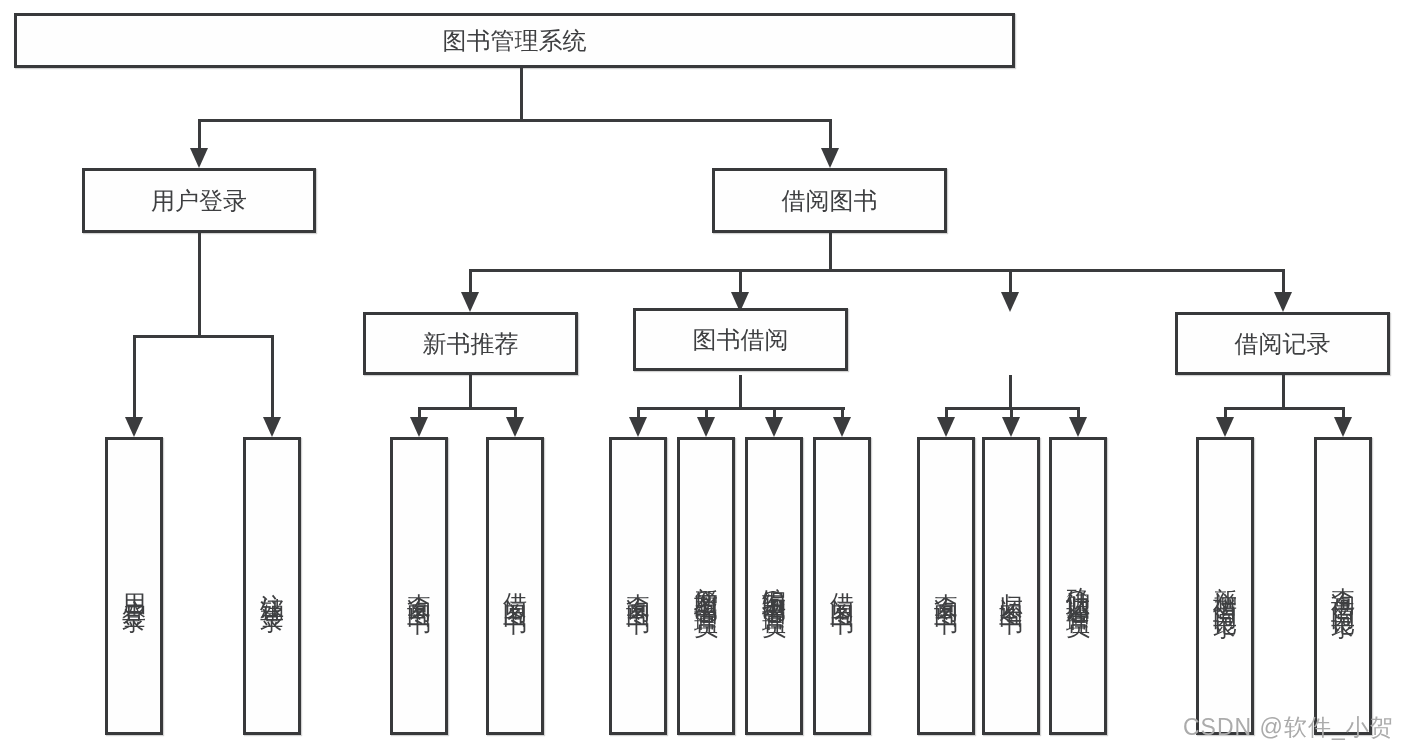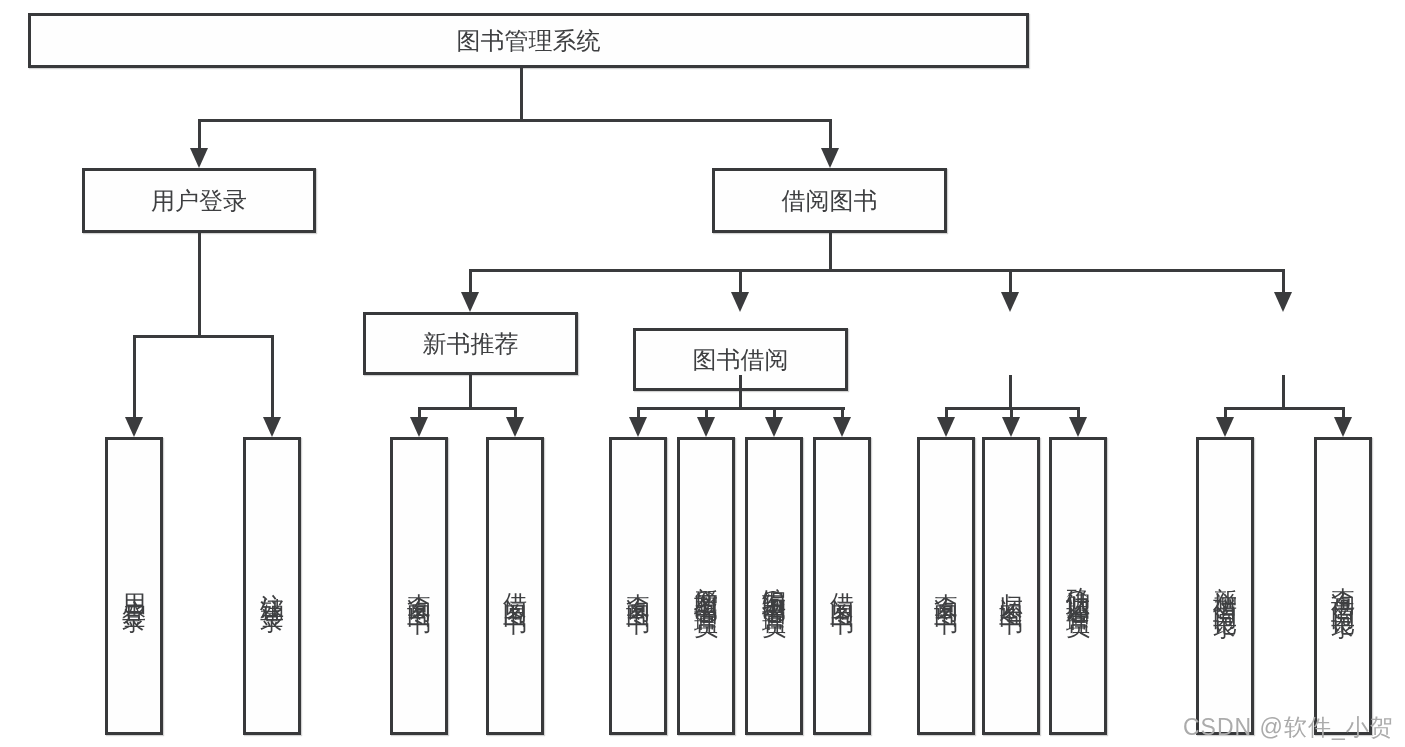--- a/index.html
+++ b/index.html
@@ -26,21 +26,21 @@
   .watermark{
     position:absolute;left:1183px;top:712px;z-index:5;
     color:#ababab;font-size:23px;letter-spacing:1px;pointer-events:none;
   }
 </style>
 </head>
 <body>
 
 <div id="canvas">
 
-  <div class="node" style="left:28px;top:13px;width:1001px;height:55px;">
+  <div class="node" style="left:14px;top:13px;width:1001px;height:55px;">
     <span>图书管理系统</span>
   </div>
 
   <div class="vline" style="left:520px;top:68px;height:51px;"></div>
   <div class="hline" style="left:198px;top:119px;width:634px;"></div>
   <div class="vline" style="left:198px;top:119px;height:29px;"></div>
   <div class="arrow" style="left:190px;top:148px;"></div>
   <div class="vline" style="left:829px;top:119px;height:29px;"></div>
   <div class="arrow" style="left:821px;top:148px;"></div>
 
@@ -65,22 +65,25 @@
   <div class="vline" style="left:739px;top:269px;height:23px;"></div>
   <div class="arrow" style="left:731px;top:292px;"></div>
   <div class="vline" style="left:1009px;top:269px;height:23px;"></div>
   <div class="arrow" style="left:1001px;top:292px;"></div>
   <div class="vline" style="left:1282px;top:269px;height:23px;"></div>
   <div class="arrow" style="left:1274px;top:292px;"></div>
 
   <div class="node" style="left:363px;top:312px;width:215px;height:63px;">
     <span>新书推荐</span>
   </div>
-  <div class="node" style="left:633px;top:328px;width:215px;height:63px;">
+  <div class="node" style="left:633px;top:308px;width:215px;height:63px;">
     <span>图书借阅</span>
+  </div>
+  <div class="node" style="left:1175px;top:312px;width:215px;height:63px;">
+    <span>借阅记录</span>
   </div>
 
   <div class="vline" style="left:469px;top:375px;height:32px;"></div>
   <div class="hline" style="left:418px;top:407px;width:99px;"></div>
   <div class="vline" style="left:418px;top:407px;height:10px;"></div>
   <div class="arrow" style="left:410px;top:417px;"></div>
   <div class="vline" style="left:514px;top:407px;height:10px;"></div>
   <div class="arrow" style="left:506px;top:417px;"></div>
 
   <div class="vline" style="left:739px;top:375px;height:32px;"></div>

